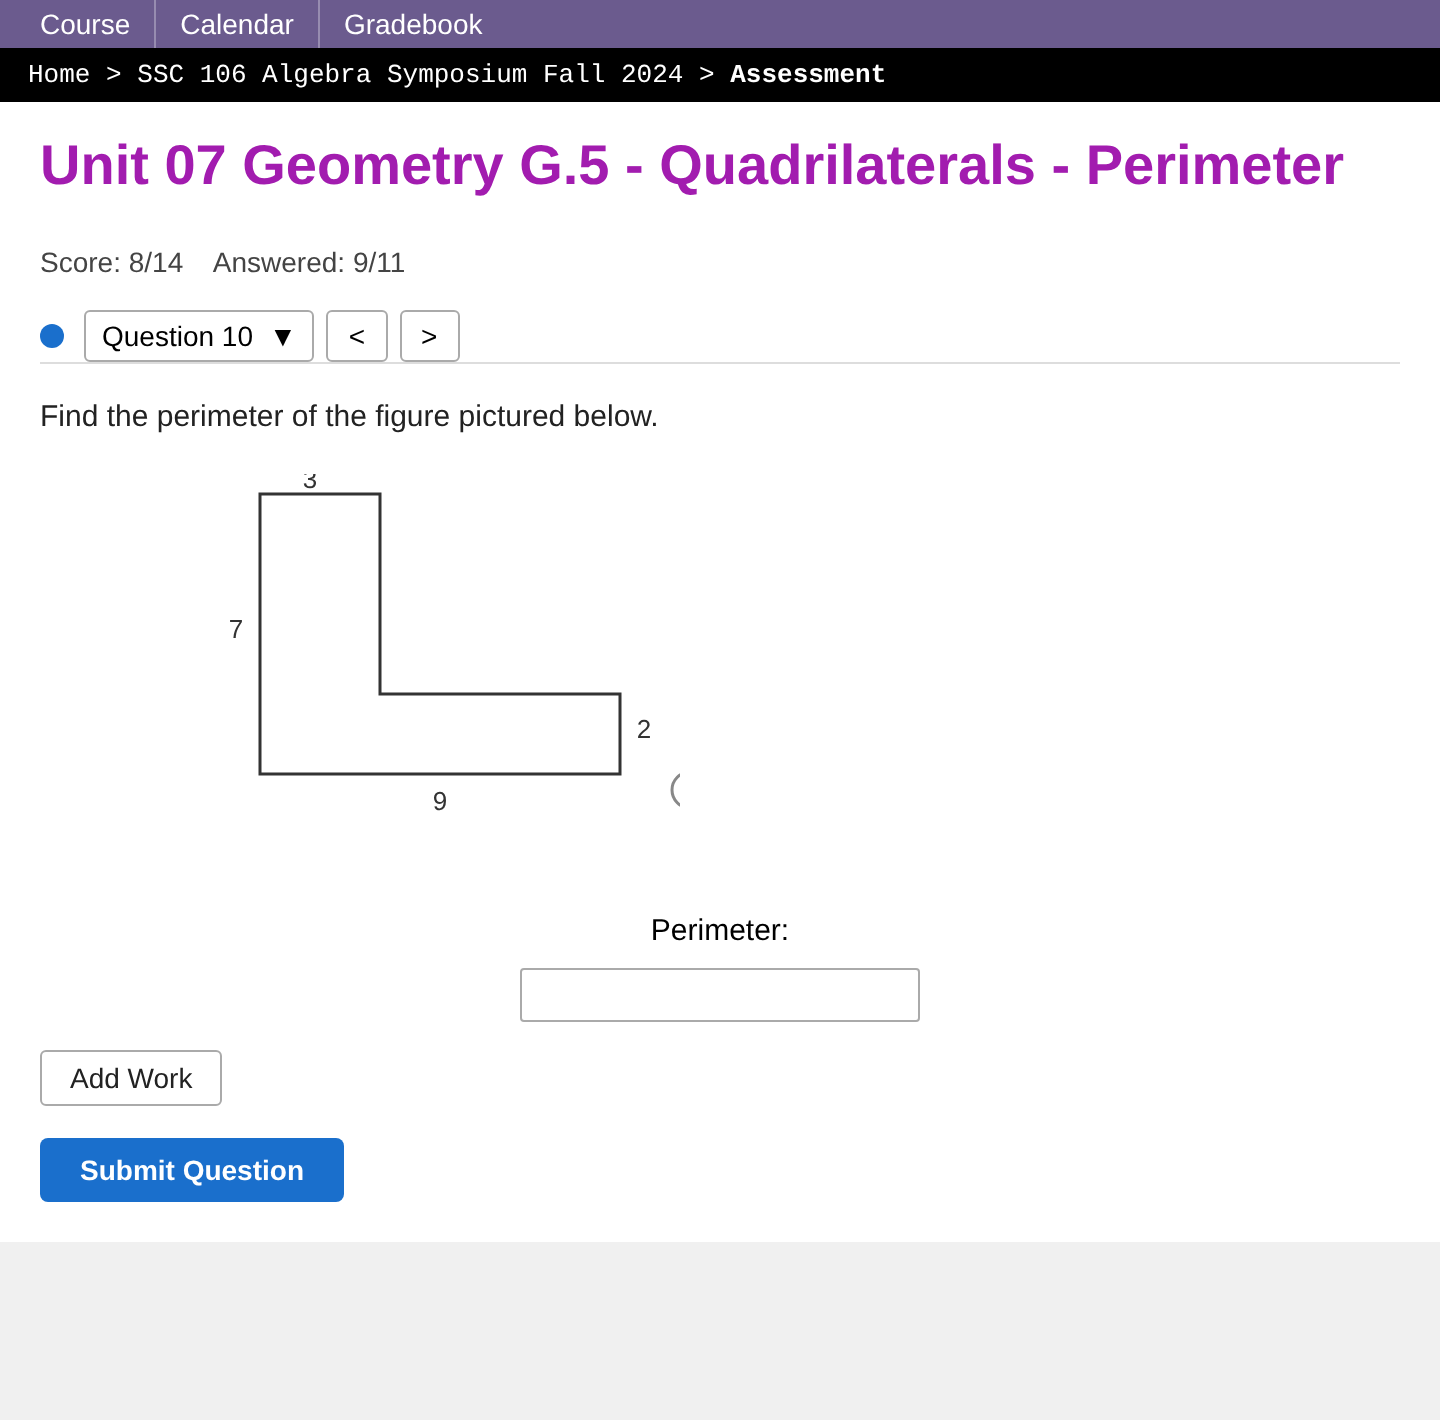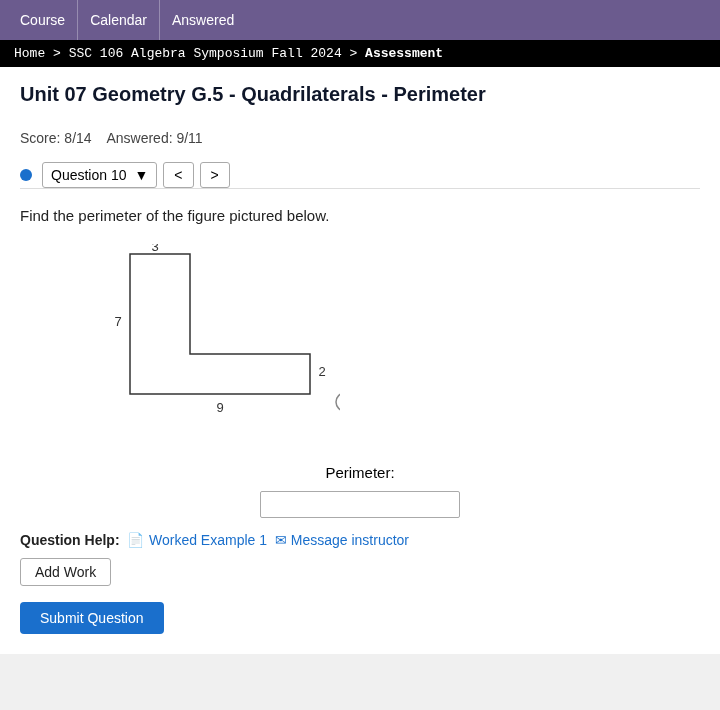--- a/index.html
+++ b/index.html
@@ -3,21 +3,21 @@
   <meta charset="utf-8">
   <style>
     * { box-sizing: border-box; margin: 0; padding: 0; }
     body { font-family: Arial, sans-serif; background: #f0f0f0; width: 720px; min-height: 710px; overflow-x: hidden; }
 
     
     .top-nav {
       background: #6b5b8e;
       display: flex;
       align-items: stretch;
-      height: 40px;
+      height: 24px;
       padding: 0 8px;
     }
     .top-nav-item {
       color: white;
       font-size: 14px;
       padding: 0 12px;
       display: flex;
       align-items: center;
       cursor: pointer;
       border-right: 1px solid rgba(255,255,255,0.3);
@@ -36,23 +36,23 @@
     .breadcrumb-bar .current { font-weight: bold; }
 
     
     .main-content {
       background: white;
       padding: 16px 20px 20px 20px;
       margin: 0;
     }
 
     .page-title {
-      font-size: 20px;
+      font-size: 28px;
       font-weight: bold;
-      color: #0f172a;
+      color: #a21caf;
       margin-bottom: 4px;
     }
 
     .score-line {
       font-size: 14px;
       color: #444;
       margin-bottom: 16px;
       margin-top: 24px;
     }
 
@@ -168,35 +168,36 @@
 
     
     .submit-btn {
       background: #1a6fcc;
       color: white;
       border: none;
       padding: 8px 20px;
       font-size: 14px;
       border-radius: 4px;
       cursor: pointer;
+      font-weight: bold;
     }
 
     .label-text {
       font-size: 13px;
       fill: #333;
       font-family: Arial, sans-serif;
     }
   </style>
 </head>
 <body>
 
 <nav class="top-nav">
   <div class="top-nav-item">Course</div>
   <div class="top-nav-item">Calendar</div>
-  <div class="top-nav-item">Answered</div>
+  <div class="top-nav-item">Gradebook</div>
 </nav>
 
 <div class="breadcrumb-bar">
   <a>Home</a>
   <span> &gt; </span>
   <a>SSC 106 Algebra Symposium Fall 2024</a>
   <span> &gt; </span>
   <span class="current">Assessment</span>
 </div>
 
@@ -239,31 +240,20 @@
       <circle cx="265" cy="158" r="9" fill="none" stroke="#888" stroke-width="1.5"></circle>
       <line x1="271" y1="164" x2="276" y2="169" stroke="#888" stroke-width="1.5"></line>
     </svg>
   </div>
 
   <div class="perimeter-row">
     <label>Perimeter:</label>
     <input class="perimeter-input" type="text" style="">
   </div>
 
-  <div class="help-row">
-    <span class="help-label">Question Help:</span>
-    <a class="worked-example-link">
-      <span>📄</span>
-      <span>Worked Example 1</span>
-    </a>
-    <a class="message-instructor-link">
-      <span>✉</span>
-      <span>Message instructor</span>
-    </a>
-  </div>
 
   <div>
     <button class="add-work-btn">Add Work</button>
   </div>
 
   <div>
     <button class="submit-btn">Submit Question</button>
   </div>
 
 </div>

